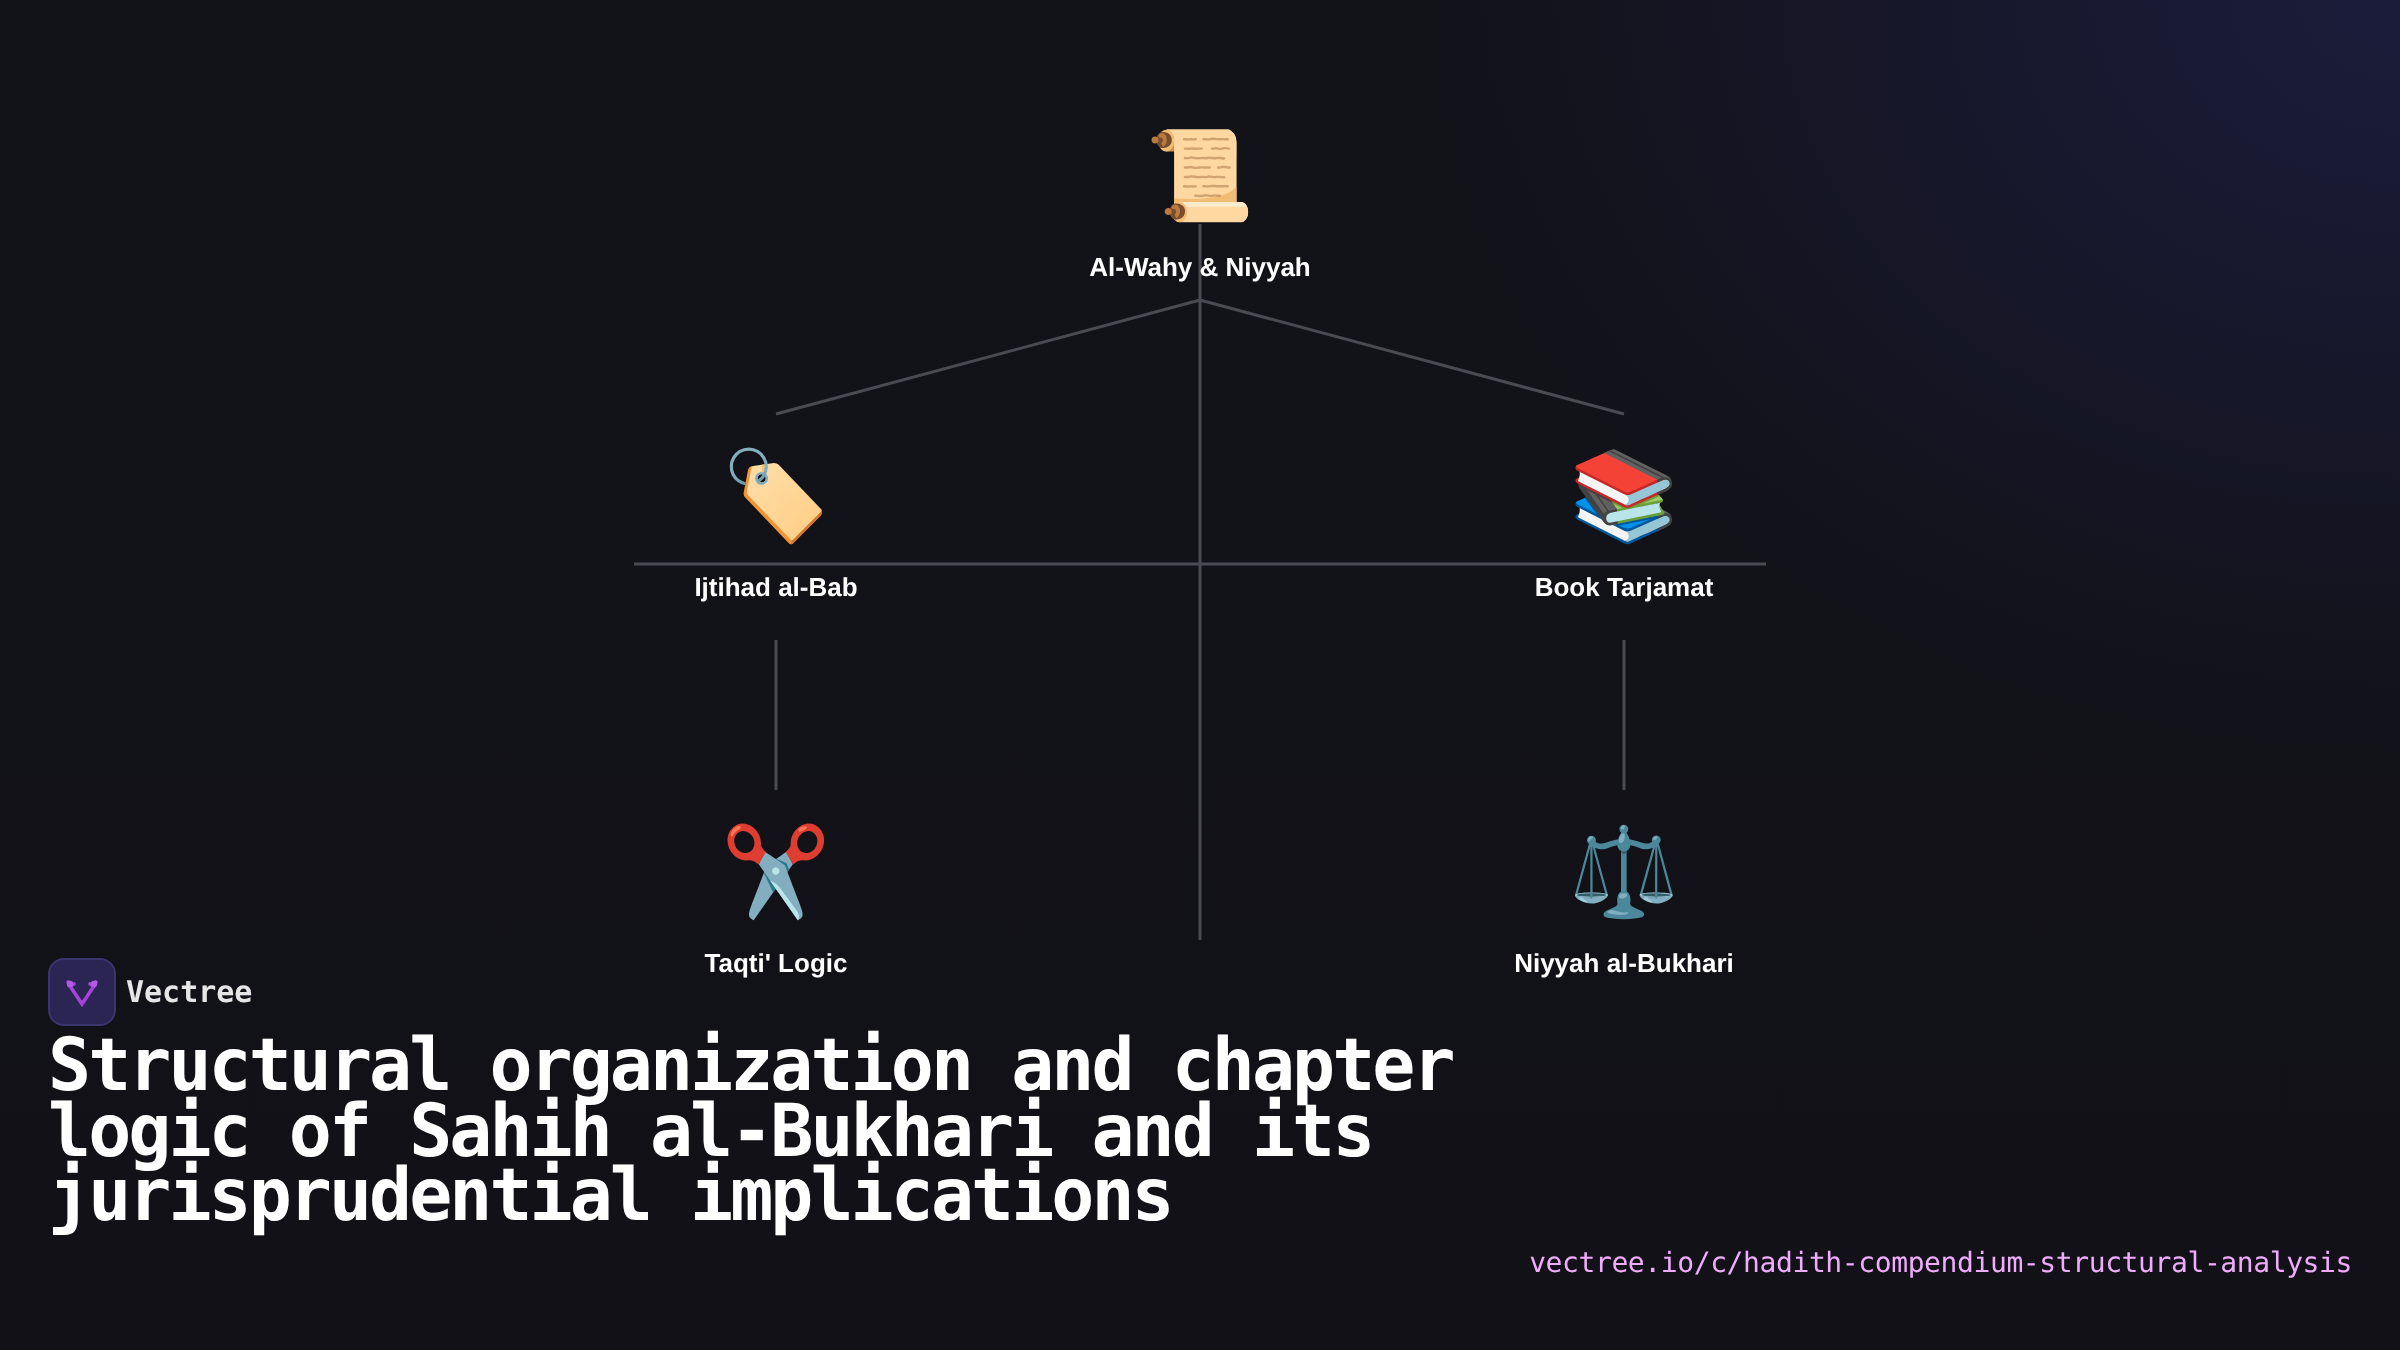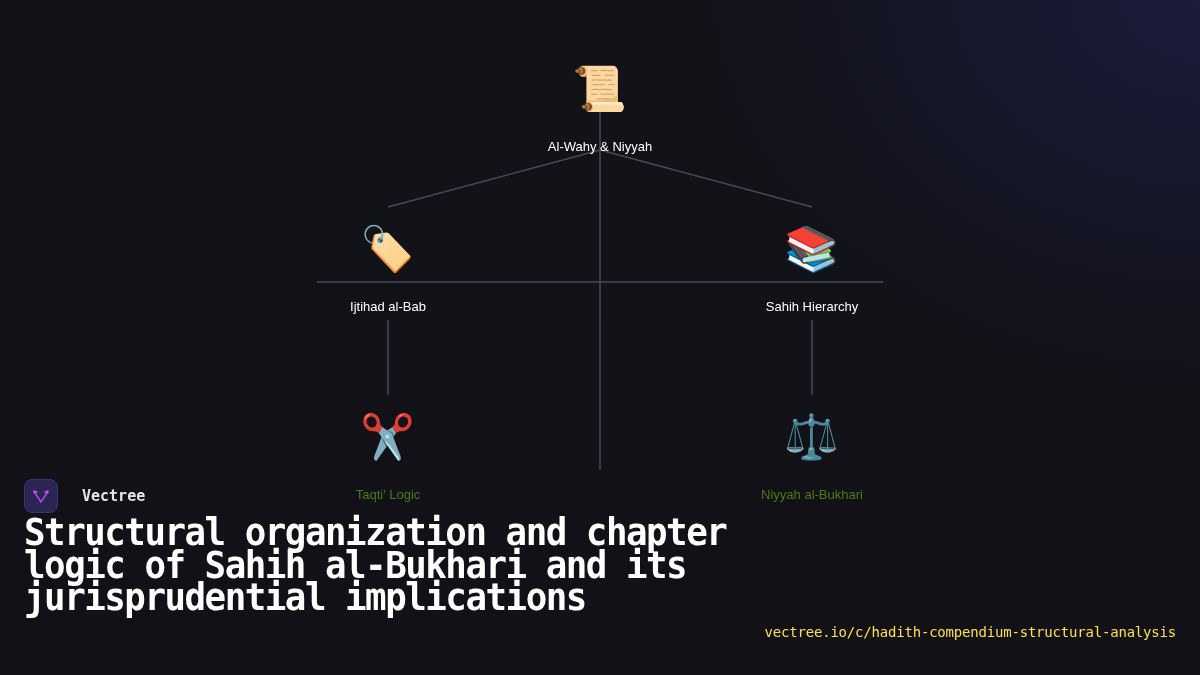--- a/index.html
+++ b/index.html
@@ -19,30 +19,30 @@
     .node {
       position: absolute;
       transform: translateX(-50%);
       display: flex; flex-direction: column; align-items: center;
       width: 200px;
     }
     .node .emoji {
       font-size: 44px; line-height: 50px; height: 50px;
     }
     .node .label {
-      margin-top: 25px;
+      margin-top: 12px;
       color: #ffffff;
-      font-weight: normal;
+      font-weight: bold;
       font-size: 13px;
       white-space: nowrap;
     }
-    .node.dim .label { color: #4d7c0f; }
+    .node.dim .label { color: #ffffff; }
     .brand {
       position: absolute; left: 24px; top: 479px;
-      display: flex; align-items: center; gap: 24px;
+      display: flex; align-items: center; gap: 5px;
     }
     .brand-logo {
       width: 34px; height: 34px; border-radius: 8px;
       background: #2a2552; border: 1px solid #3a3470;
       display: flex; align-items: center; justify-content: center;
     }
     .brand-name {
       color: #e6e6e6; font-family: "DejaVu Sans Mono", monospace;
       font-weight: bold; font-size: 15px;
     }
@@ -53,21 +53,21 @@
       font-family: "DejaVu Sans Mono", monospace;
       font-weight: bold;
       font-size: 36.5px;
       line-height: 32.5px;
       letter-spacing: -1.5px;
       transform: scaleX(0.98);
       transform-origin: left top;
     }
     .url {
       position: absolute; right: 24px; top: 624px;
-      color: #fde047;
+      color: #f0abfc;
       font-family: "DejaVu Sans Mono", monospace;
       font-size: 14px;
       letter-spacing: -0.2px;
     }
   </style>
 </head>
 <body>
 
 <div class="bg"></div>
 
@@ -87,21 +87,21 @@
   <span class="label">Al-Wahy &amp; Niyyah</span>
 </div>
 
 <div class="node" style="left:388px; top:224px;">
   <span class="emoji">🏷️</span>
   <span class="label">Ijtihad al-Bab</span>
 </div>
 
 <div class="node" style="left:812px; top:224px;">
   <span class="emoji">📚</span>
-  <span class="label">Sahih Hierarchy</span>
+  <span class="label">Book Tarjamat</span>
 </div>
 
 <div class="node dim" style="left:388px; top:412px;">
   <span class="emoji">✂️</span>
   <span class="label">Taqti' Logic</span>
 </div>
 
 <div class="node dim" style="left:812px; top:412px;">
   <span class="emoji">⚖️</span>
   <span class="label">Niyyah al-Bukhari</span>

